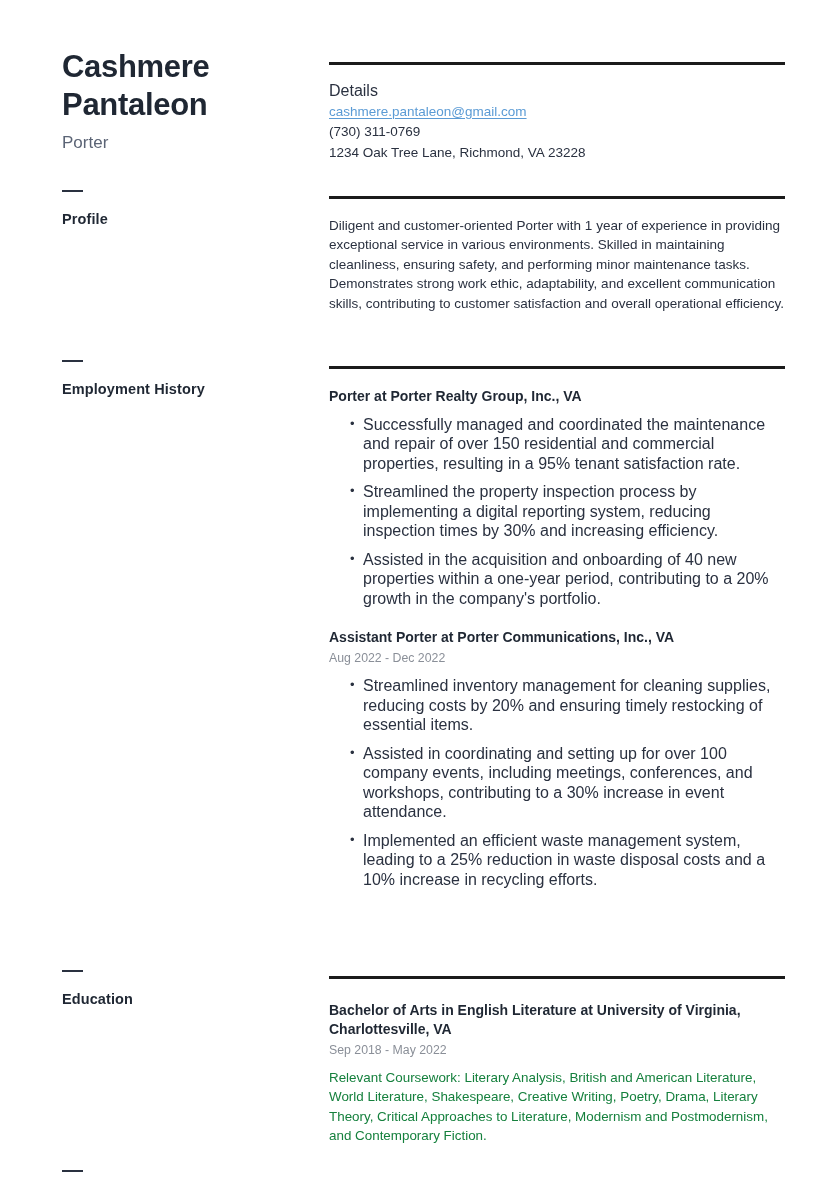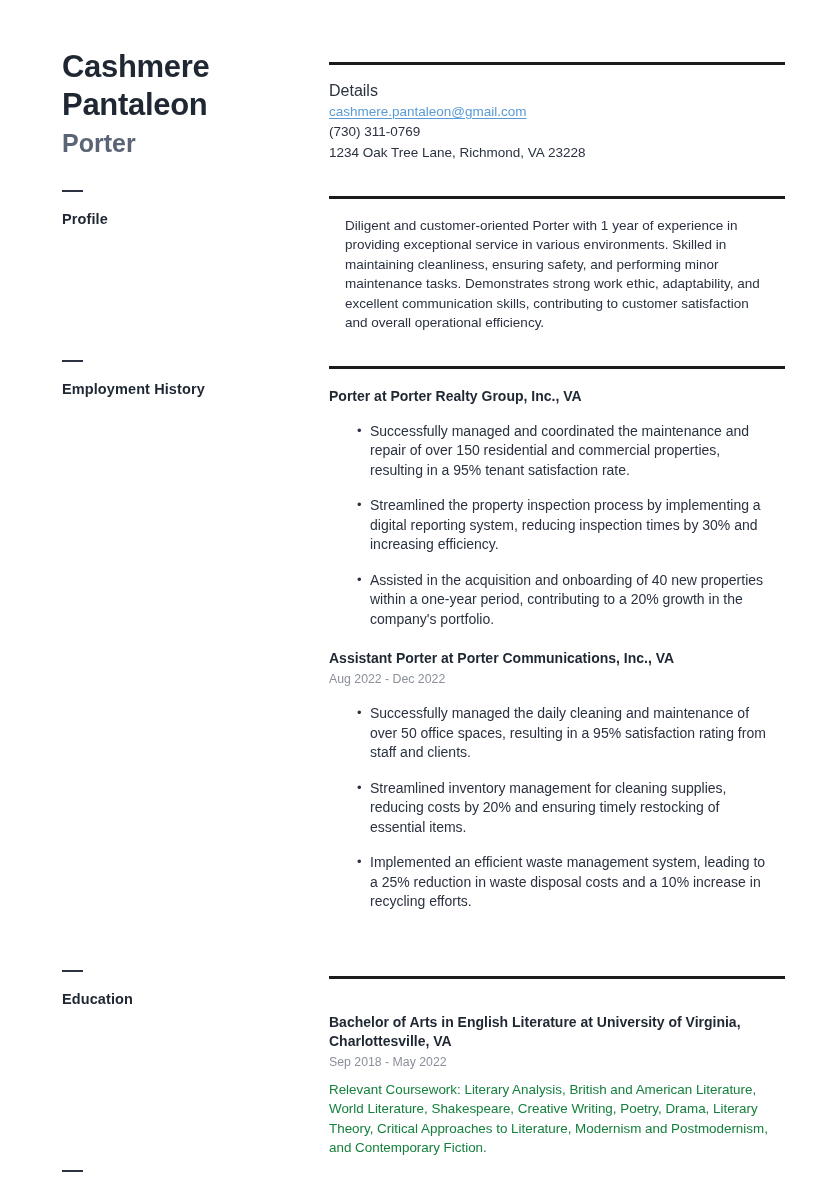--- a/index.html
+++ b/index.html
@@ -30,23 +30,23 @@
   .name {
     font-size: 31px;
     line-height: 38px;
     font-weight: 700;
     letter-spacing: -0.3px;
     color: #1f2733;
     margin: 0;
     width: 210px;
   }
   .job-title {
-    font-size: 25px;
+    font-size: 17px;
     line-height: 24px;
-    font-weight: 700;
+    font-weight: 400;
     color: #5b6475;
     margin: 7px 0 0 0;
   }
 
   
   .side-label {
     position: absolute;
     left: 62px;
     width: 250px;
   }
@@ -93,21 +93,21 @@
     color: #5b9bd5;
     text-decoration: underline;
     text-underline-offset: 2px;
     display: inline-block;
   }
 
   .body-text {
     font-size: 13.5px;
     line-height: 19.6px;
     color: #2a3140;
-    margin: 16px;
+    margin: 0;
   }
 
   .entry { margin-top: 0; }
   .entry + .entry { margin-top: 20px; }
   .entry-title {
     font-size: 14px;
     line-height: 19px;
     font-weight: 700;
     color: #1f2733;
     margin: 0;
@@ -118,25 +118,25 @@
     color: #8a8f98;
     margin: 2px 0 0 0;
   }
   ul.bullets {
     margin: 7px 0 0 0;
     padding: 0 0 0 25px;
     list-style: none;
   }
   ul.bullets li {
     position: relative;
-    font-size: 14px;
+    font-size: 16px;
     line-height: 19.5px;
     color: #2a3140;
     padding-left: 0;
-    margin: 16px;
+    margin: 9px;
   }
   ul.bullets li::before {
     content: "\2022";
     position: absolute;
     left: -13px;
     top: -1px;
     font-size: 13px;
     color: #2a3140;
   }
   .entry-desc {
@@ -190,35 +190,35 @@
         <li>Successfully managed and coordinated the maintenance and repair of over 150 residential and commercial properties, resulting in a 95% tenant satisfaction rate.</li>
         <li>Streamlined the property inspection process by implementing a digital reporting system, reducing inspection times by 30% and increasing efficiency.</li>
         <li>Assisted in the acquisition and onboarding of 40 new properties within a one-year period, contributing to a 20% growth in the company's portfolio.</li>
       </ul>
     </div>
 
     <div class="entry">
       <div class="entry-title">Assistant Porter at Porter Communications, Inc., VA</div>
       <div class="entry-dates">Aug 2022 - Dec 2022</div>
       <ul class="bullets">
-        <li>Successfully managed the daily cleaning and maintenance of over 50 office spaces, resulting in a 95% satisfaction rating from staff and clients.</li>
         <li>Streamlined inventory management for cleaning supplies, reducing costs by 20% and ensuring timely restocking of essential items.</li>
+        <li>Assisted in coordinating and setting up for over 100 company events, including meetings, conferences, and workshops, contributing to a 30% increase in event attendance.</li>
         <li>Implemented an efficient waste management system, leading to a 25% reduction in waste disposal costs and a 10% increase in recycling efforts.</li>
       </ul>
     </div>
   </div>
 
   <div class="side-label" style="top:970px;">
     <div class="side-dash"></div>
     <div class="side-label-text">Education</div>
   </div>
 
   <div class="rcol" style="top:976px;">
     <div class="rule"></div>
-    <div class="entry" style="margin-top:34px;">
+    <div class="entry" style="margin-top:22px;">
       <div class="entry-title">Bachelor of Arts in English Literature at University of Virginia, Charlottesville, VA</div>
       <div class="entry-dates">Sep 2018 - May 2022</div>
       <p class="entry-desc">Relevant Coursework: Literary Analysis, British and American Literature, World Literature, Shakespeare, Creative Writing, Poetry, Drama, Literary Theory, Critical Approaches to Literature, Modernism and Postmodernism, and Contemporary Fiction.</p>
     </div>
   </div>
 
   <div class="side-label" style="top:1170px;">
     <div class="side-dash"></div>
   </div>
 

